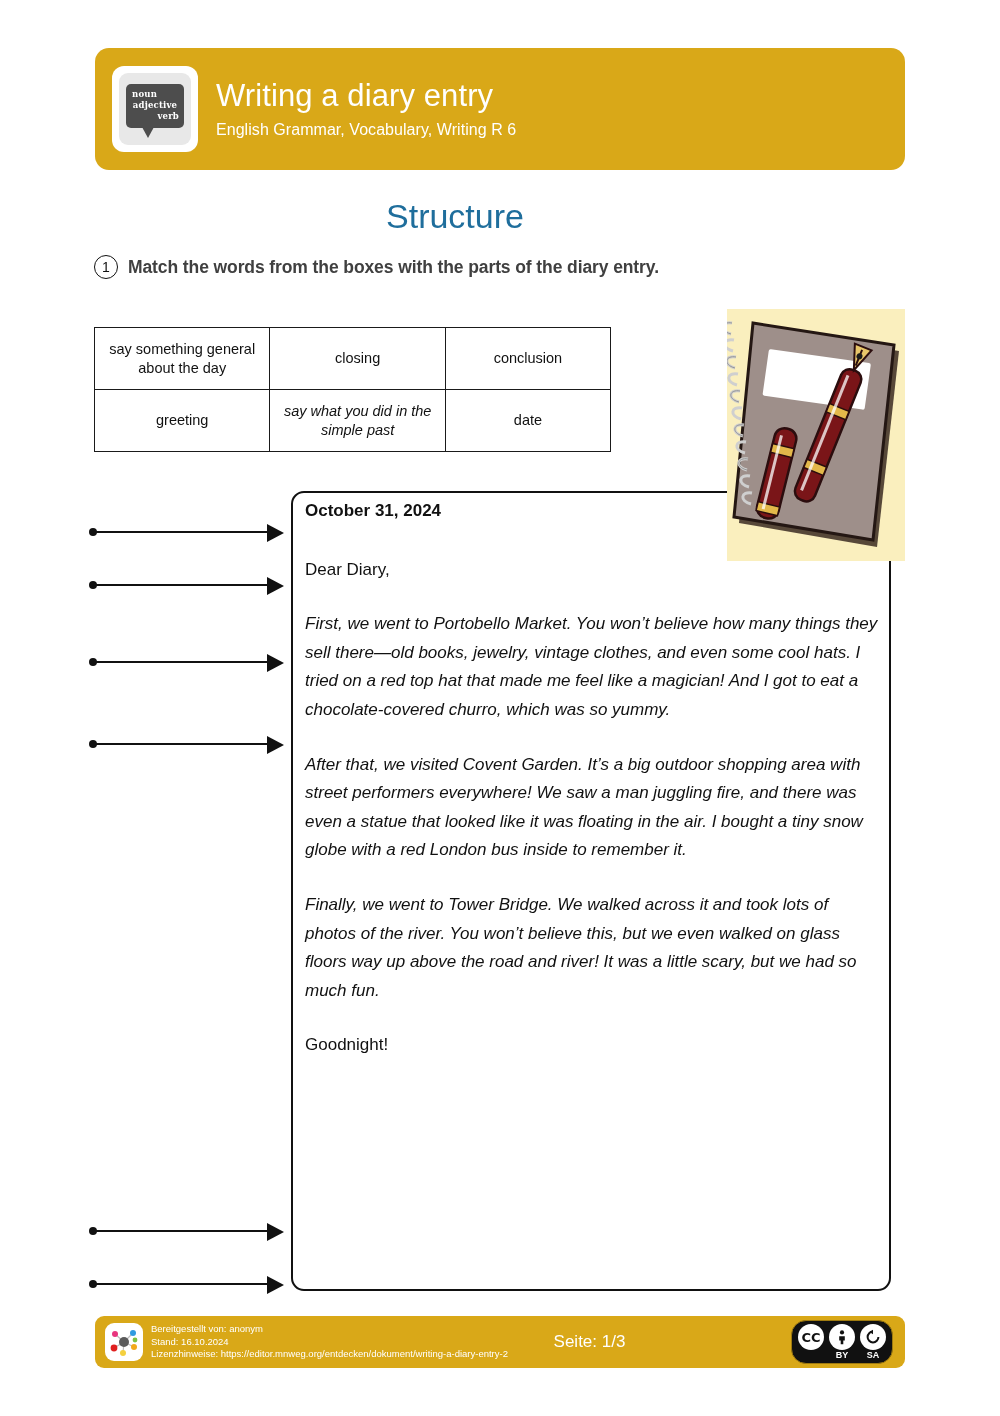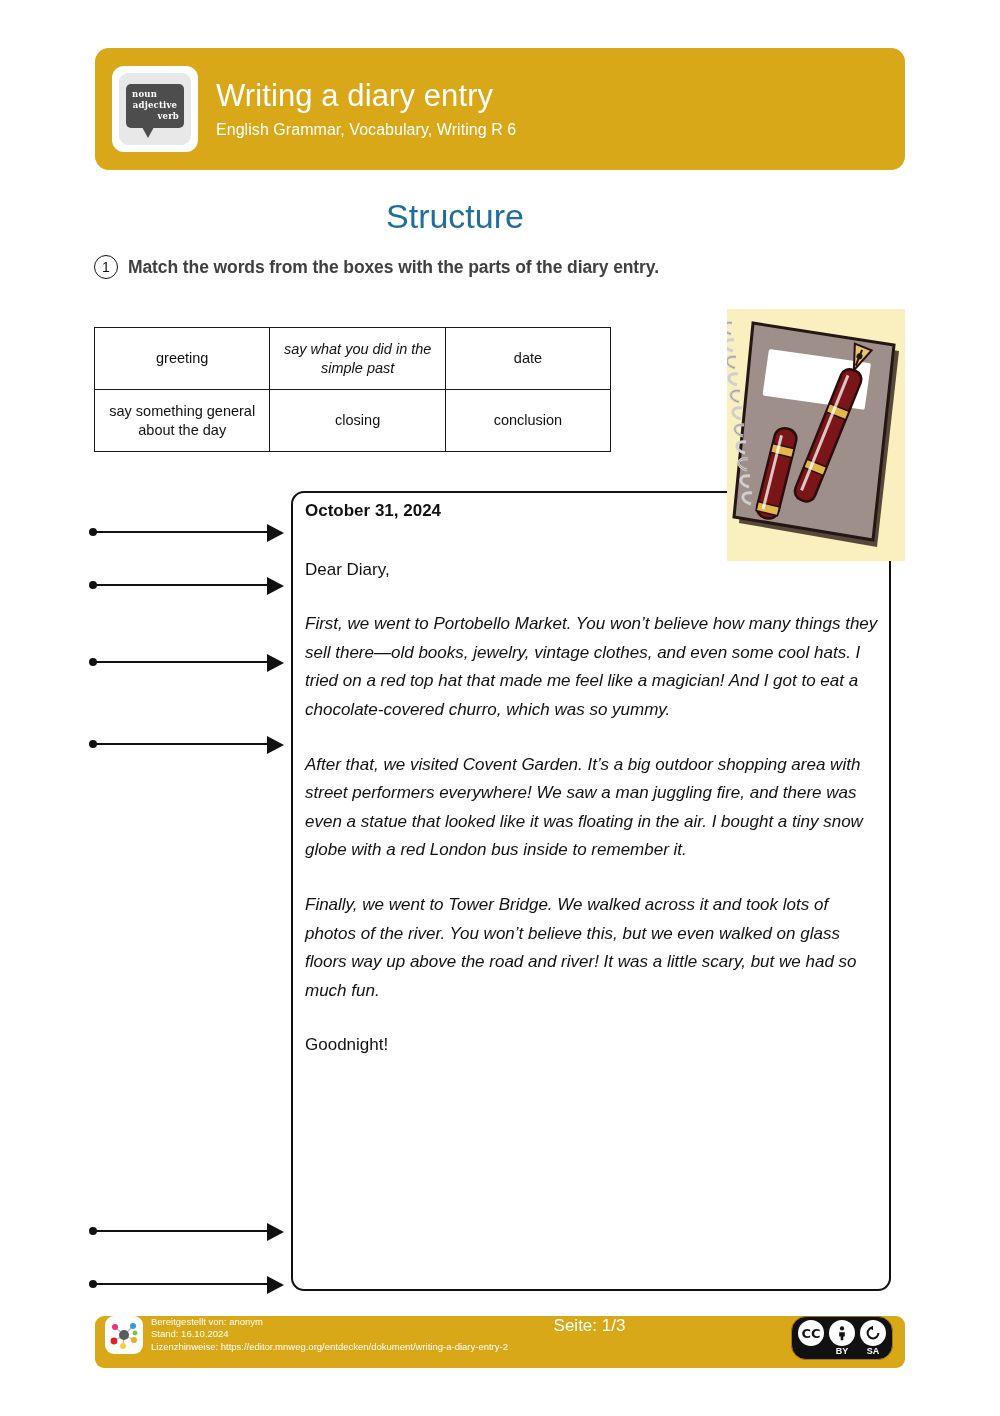--- a/index.html
+++ b/index.html
@@ -134,21 +134,21 @@
     border-top: 9px solid transparent;
     border-bottom: 9px solid transparent;
     border-left: 17px solid #111;
   }
 
   
   .footer {
     position: absolute; left: 95px; top: 1316px;
     width: 810px; height: 52px;
     background: #D9A818; border-radius: 9px;
-    display: flex; align-items: flex-start;
+    display: flex; align-items: center;
   }
   .footer-logo {
     width: 38px; height: 38px; margin-left: 10px; flex: 0 0 auto;
     background: #fff; border-radius: 9px;
     display: flex; align-items: center; justify-content: center;
   }
   .footer-meta {
     margin-left: 8px; color: #ffffff;
     font-size: 9.5px; line-height: 12.4px; flex: 0 0 auto;
   }
@@ -201,28 +201,28 @@
   </div>
 
   <table class="wordtable">
     <colgroup>
         <col class="col-a">
         <col class="col-b">
         <col class="col-c">
       </colgroup>
     <tbody>
       <tr>
+        <td>say something general about the day</td>
+        <td>closing</td>
+        <td>conclusion</td>
+      </tr>
+      <tr>
         <td>greeting</td>
         <td class="ital">say what you did in the simple past</td>
         <td>date</td>
-      </tr>
-      <tr>
-        <td>say something general about the day</td>
-        <td>closing</td>
-        <td>conclusion</td>
       </tr>
     </tbody>
   </table>
 
   <div class="notebook-wrap">
     <svg width="178" height="252" viewBox="0 0 178 252">
 
       <path d="M30 20 L172 42 L150 238 L12 214 Z" fill="#3a2a22" opacity="0.85"></path>
 
       <path d="M26 14 L167 36 L146 231 L7 208 Z" fill="#9E8F8A" stroke="#241713" stroke-width="3"></path>

